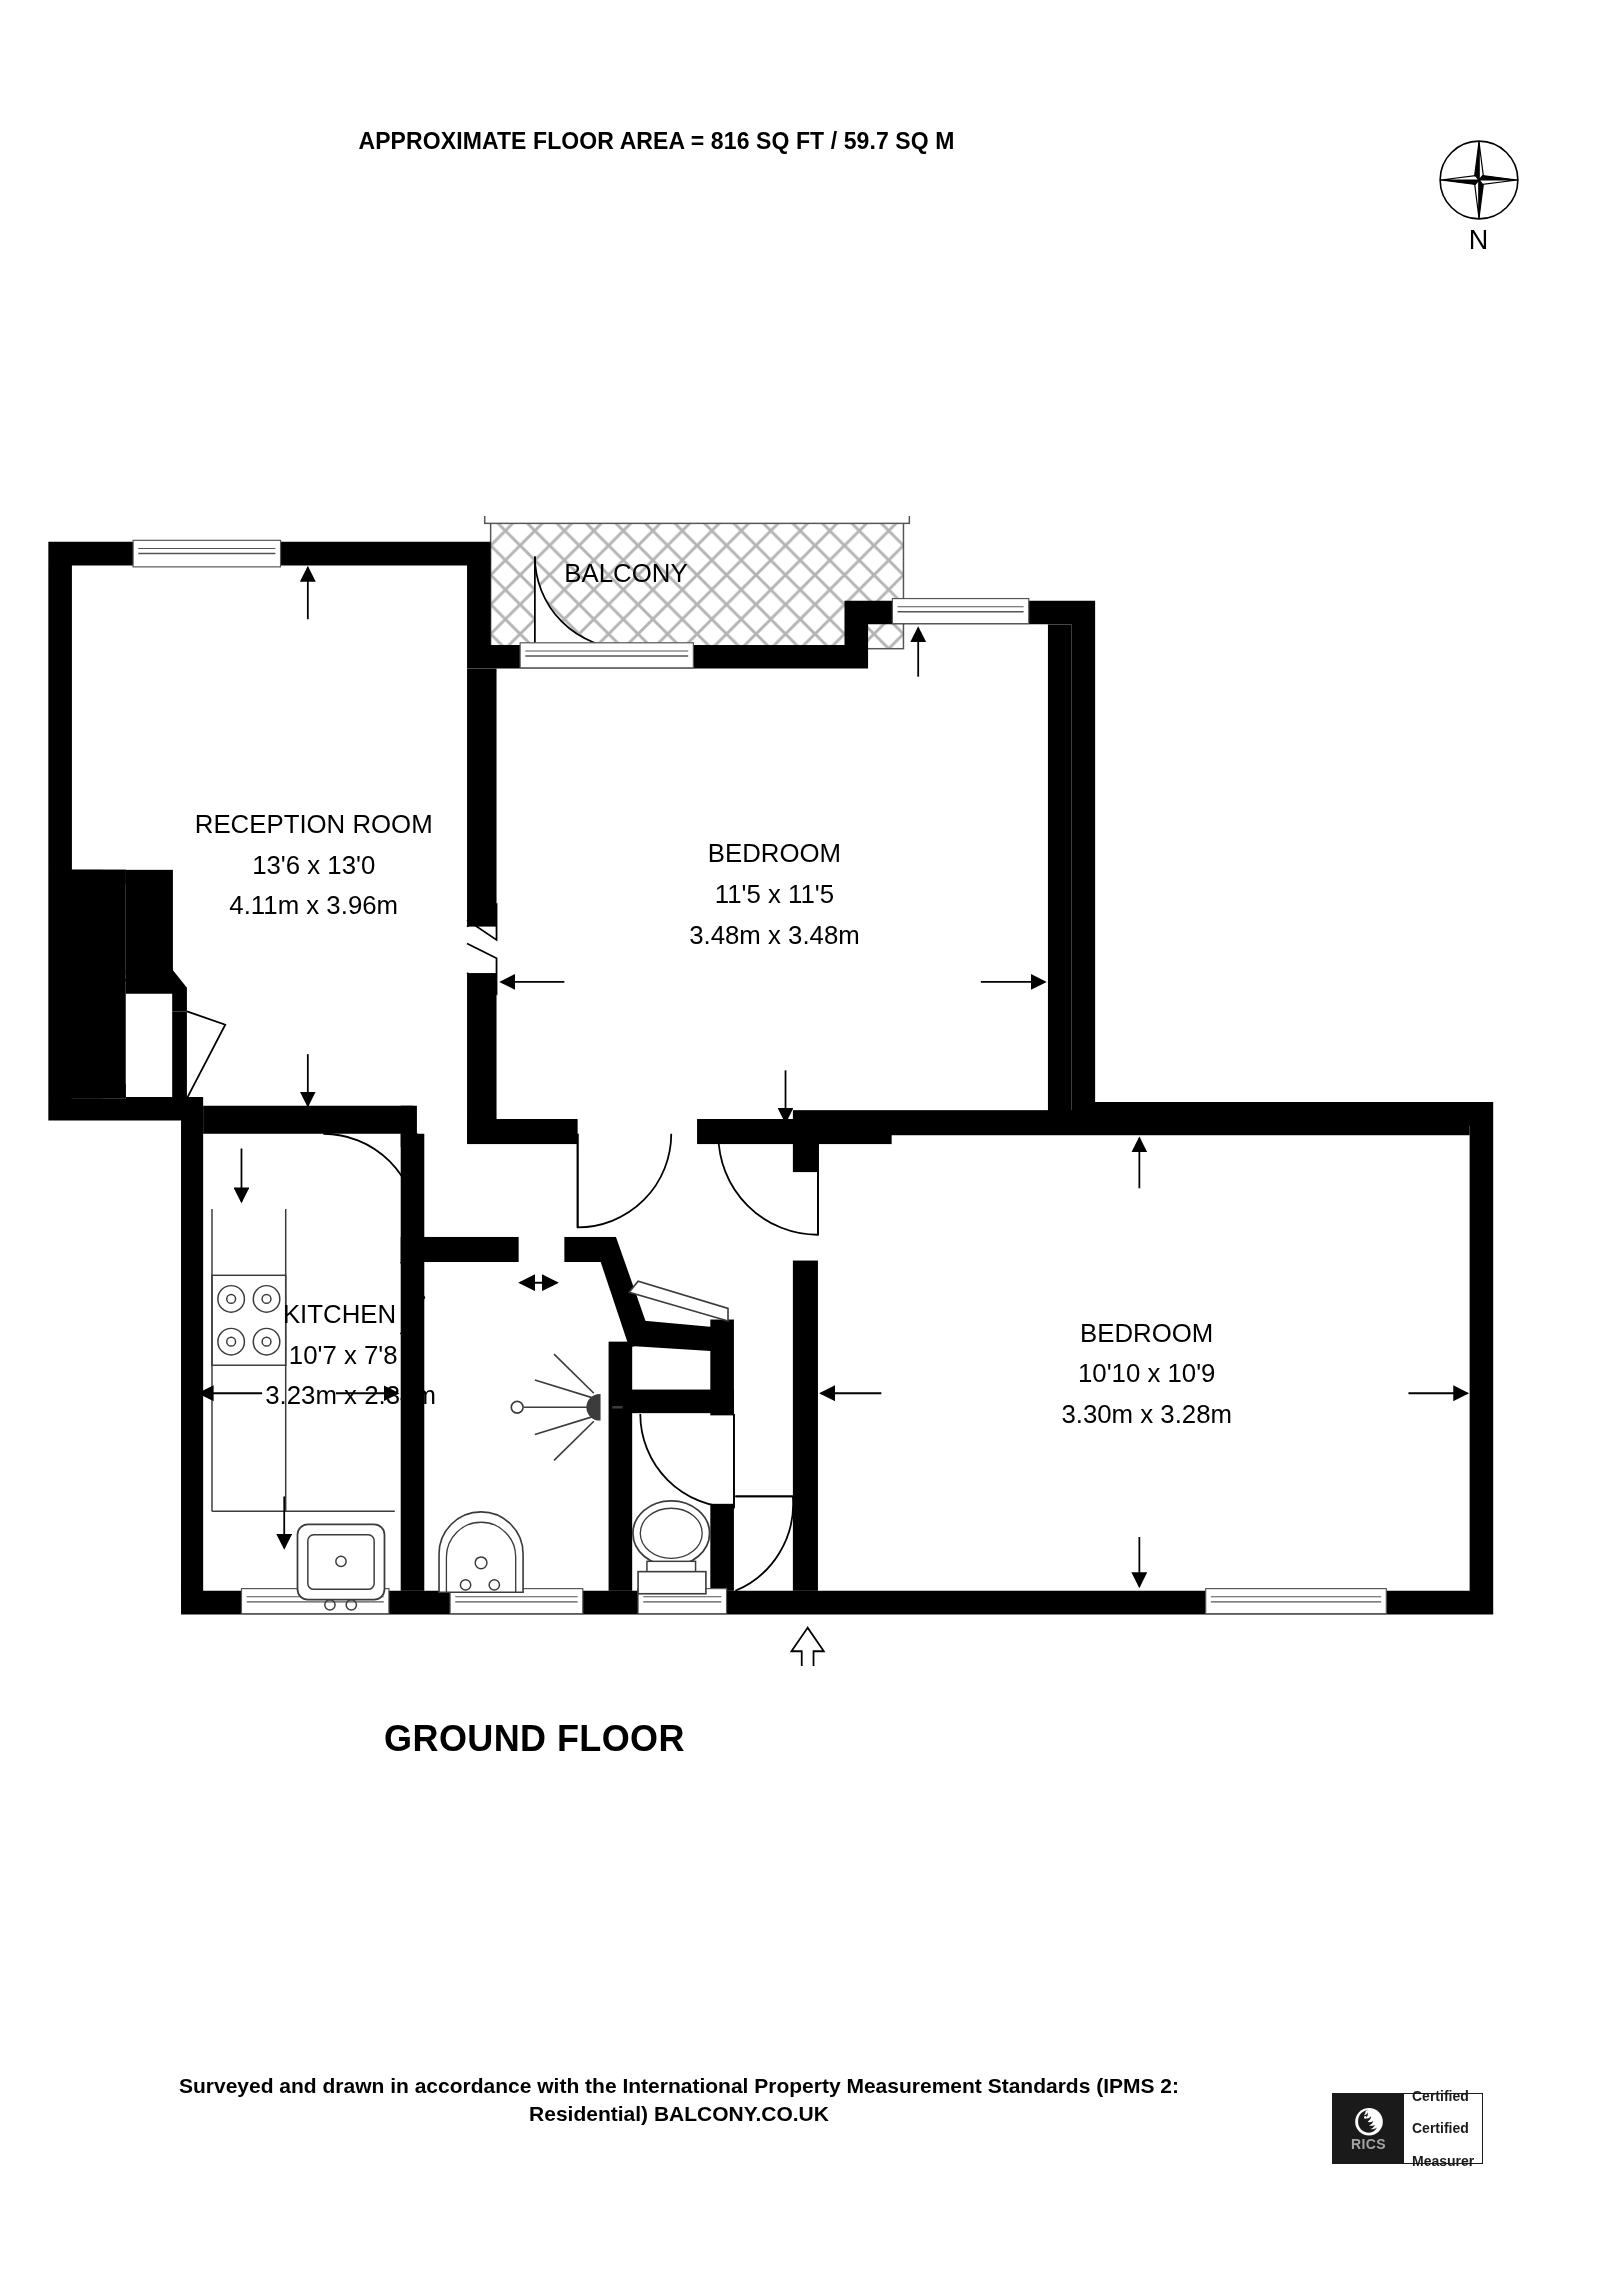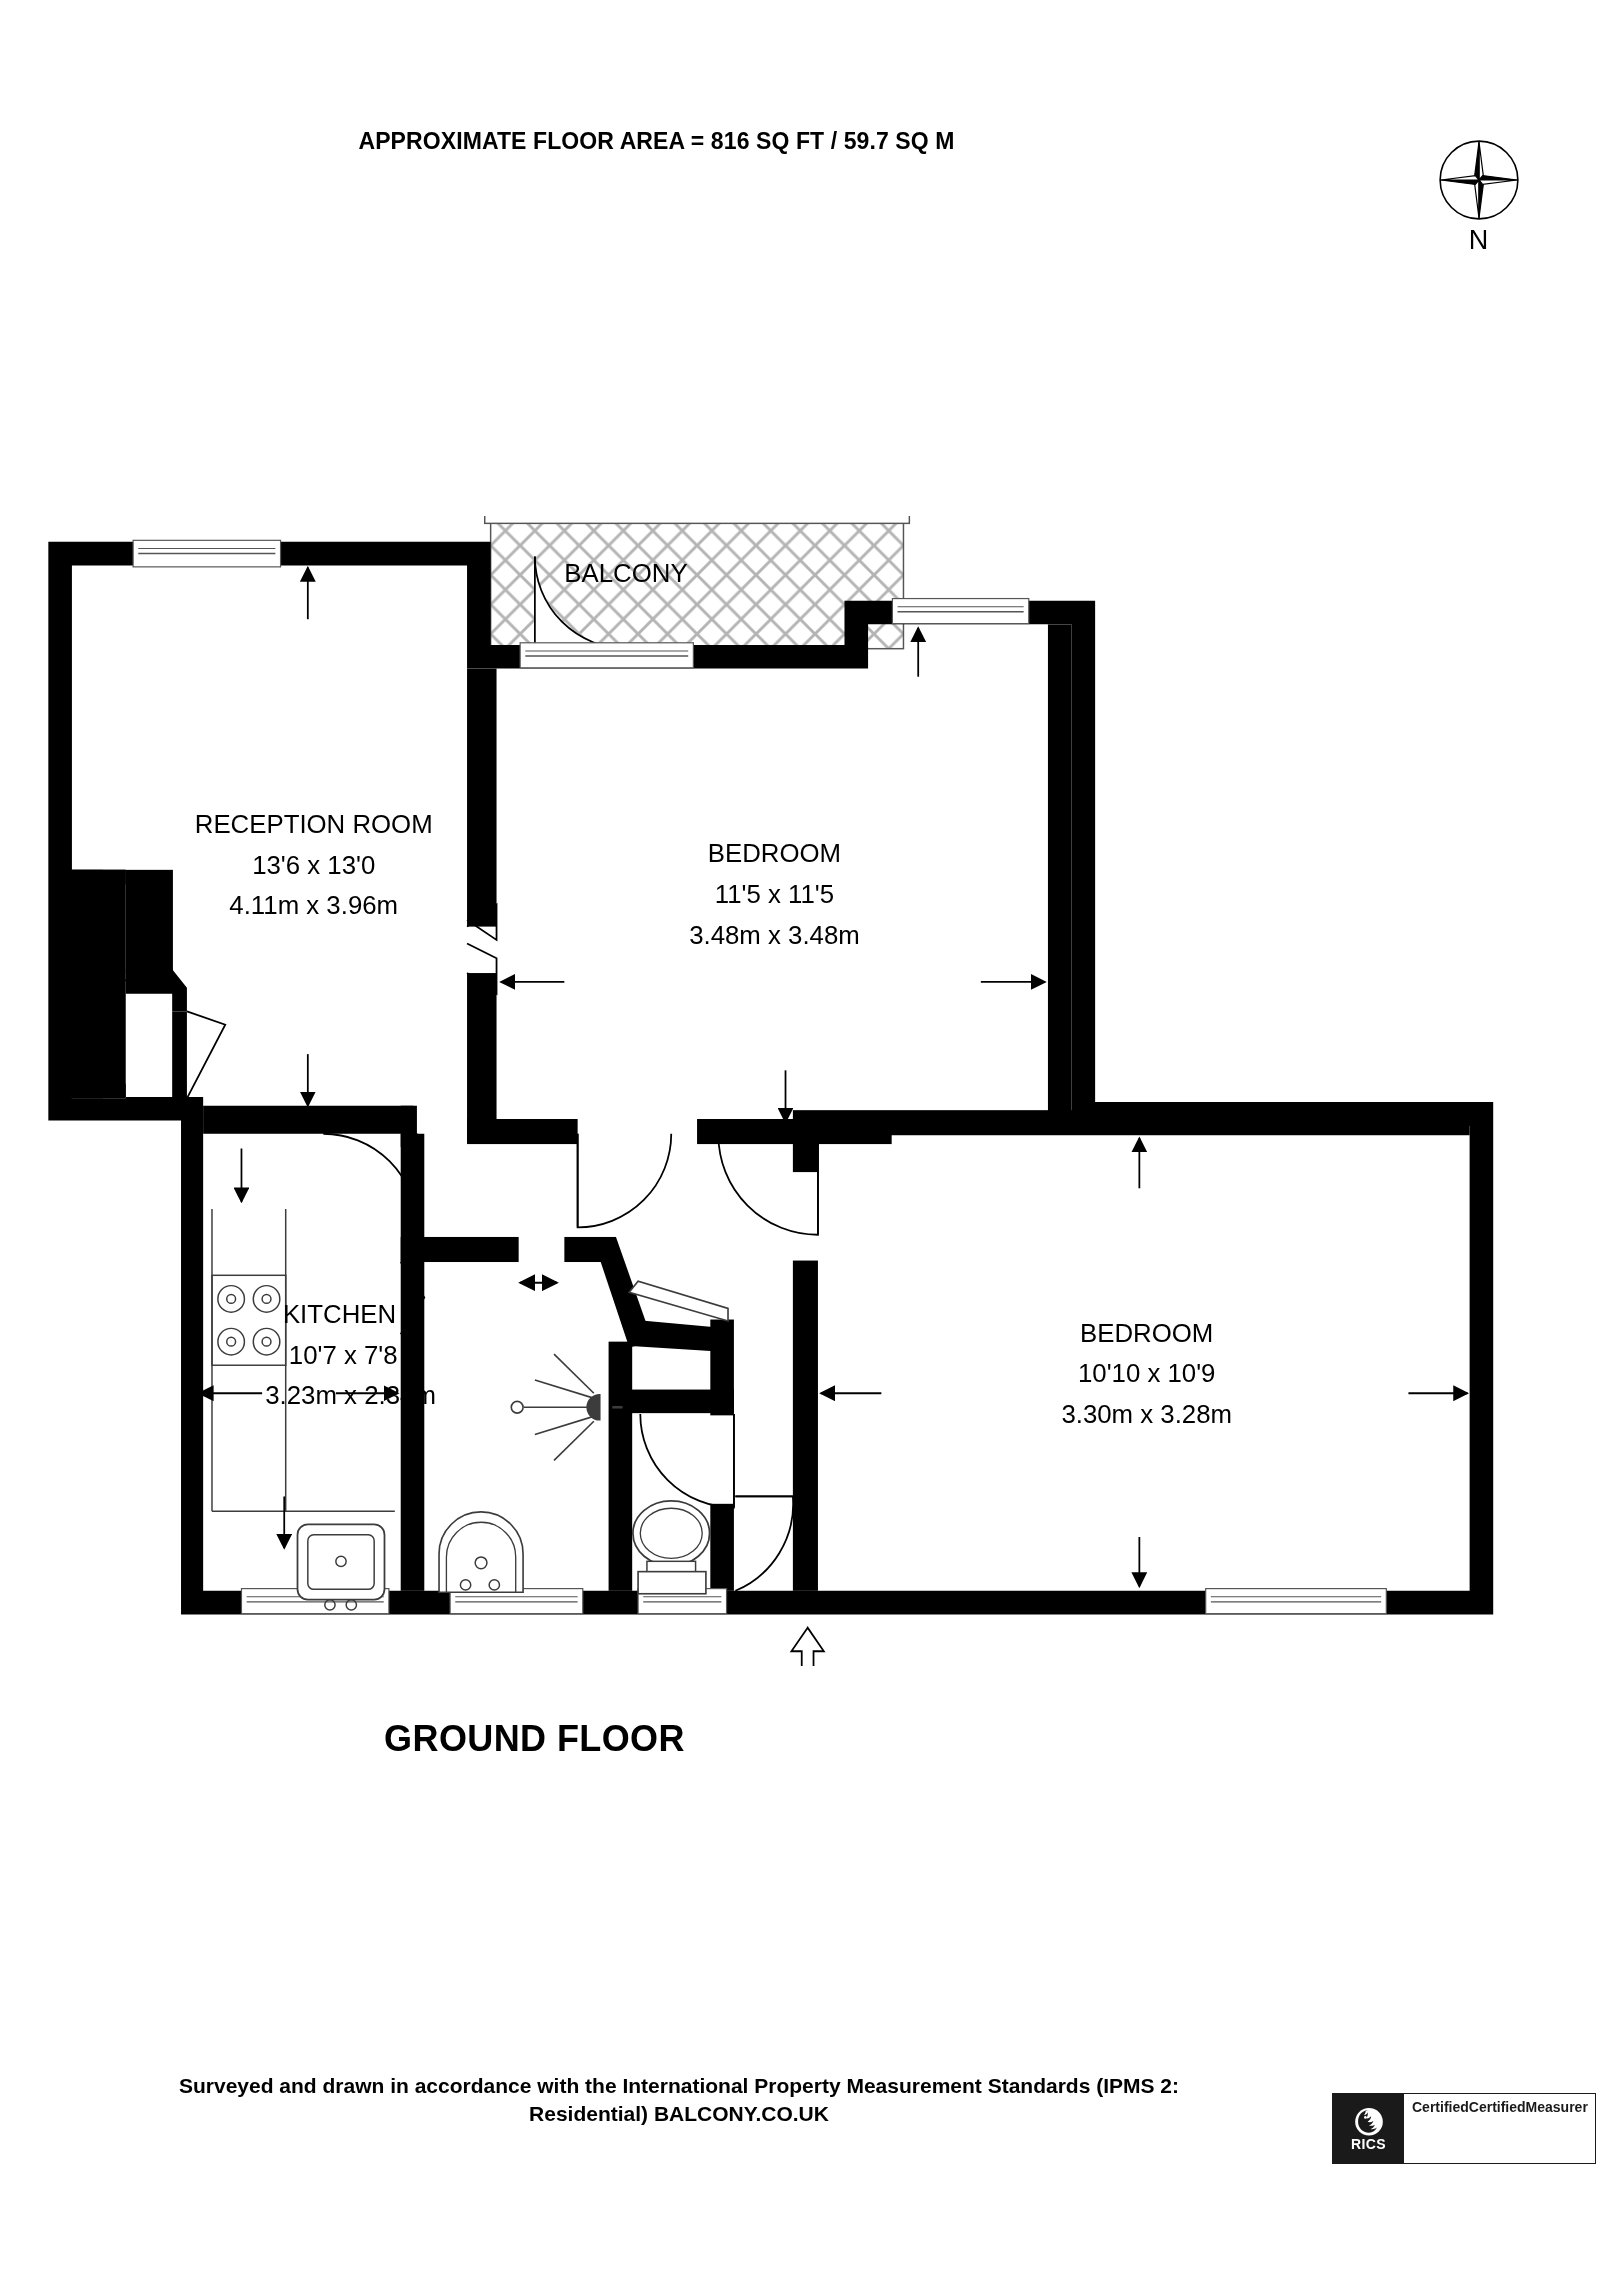--- a/index.html
+++ b/index.html
@@ -118,34 +118,35 @@
     background: #1a1a1a;
     width: 71px;
     display: flex;
     flex-direction: column;
     align-items: center;
     justify-content: center;
     padding: 2.9px 0 1.5px 0;
     box-sizing: border-box;
   }
   #rics-wordmark {
-    color: #ffffff;
+    color: #a3a3a3;
     font-family: "Liberation Sans", sans-serif;
     font-weight: bold;
     font-size: 14px;
     letter-spacing: 0.4px;
     line-height: 14.7px;
     margin-top: 0.7px;
   }
   #rics-right {
     padding: 3.7px 7.4px 3.7px 8px;
     display: flex;
-    flex-direction: row;
+    flex-direction: column;
     justify-content: center;
     background: #ffffff;
+    gap: 14px;
   }
   .rics-text-line {
     font-family: "Liberation Sans", sans-serif;
     font-weight: bold;
     font-size: 14px;
     line-height: 18.4px;
     color: #1a1a1a;
     white-space: nowrap;
   }
 </style>

